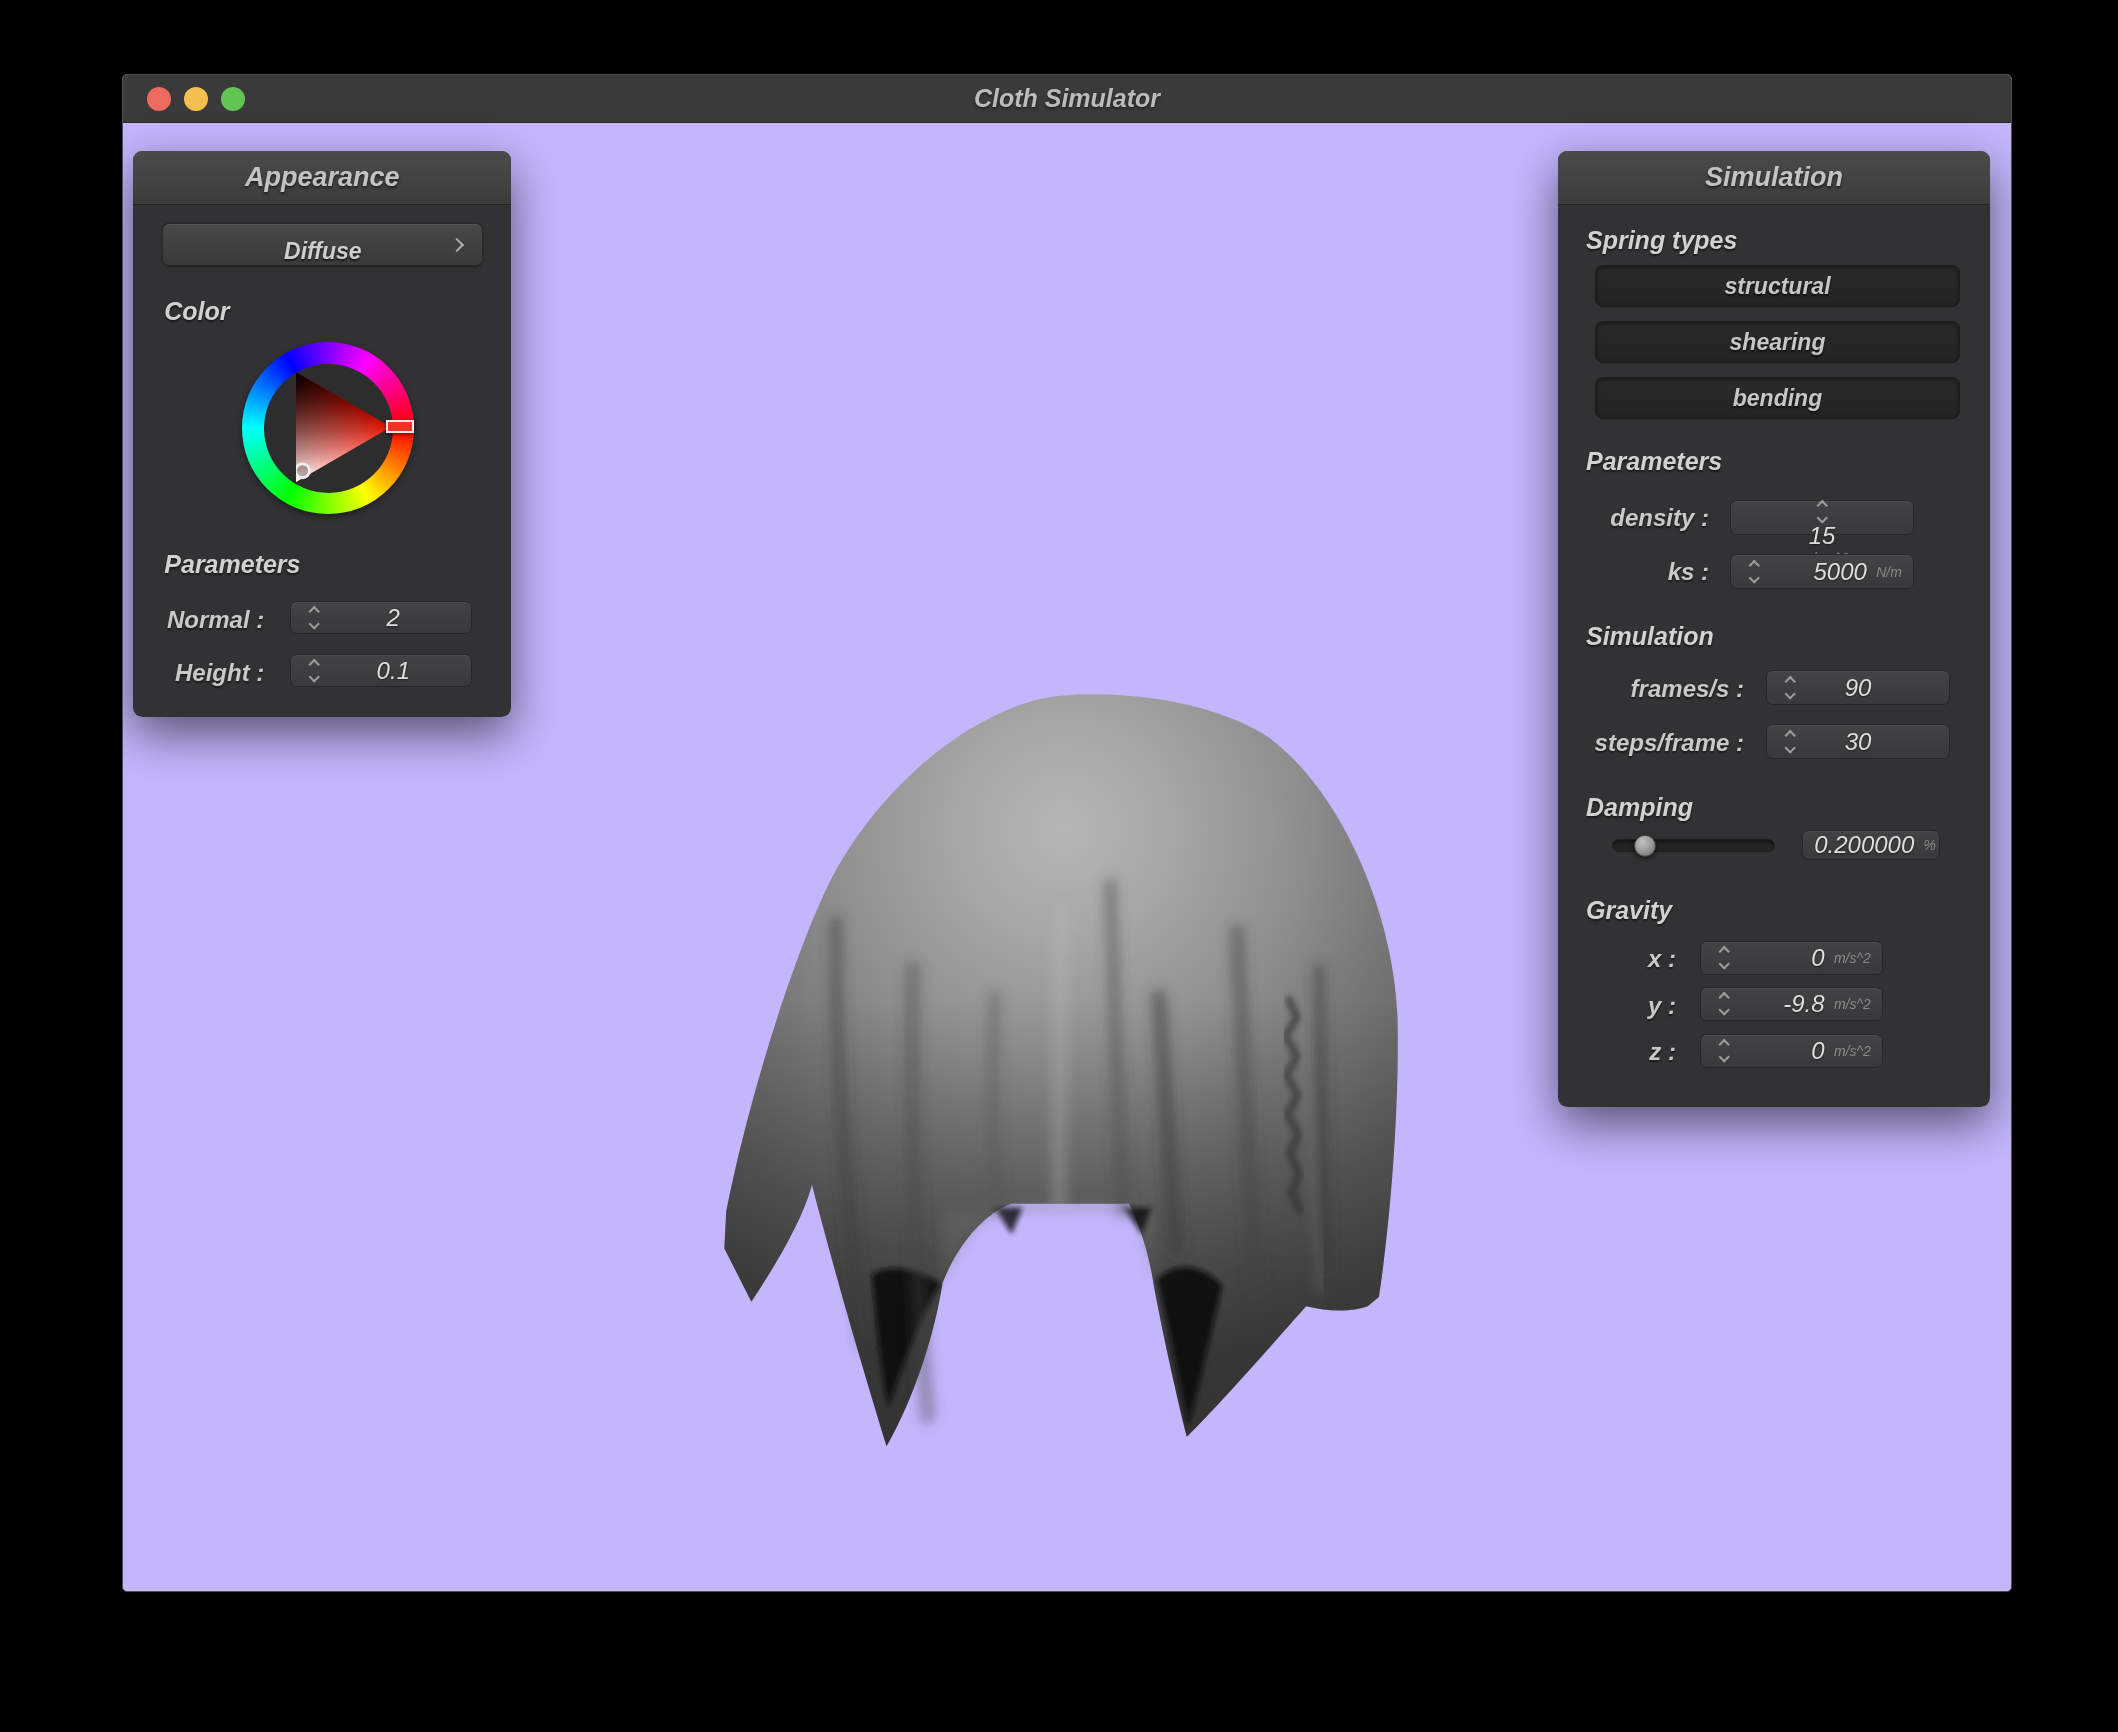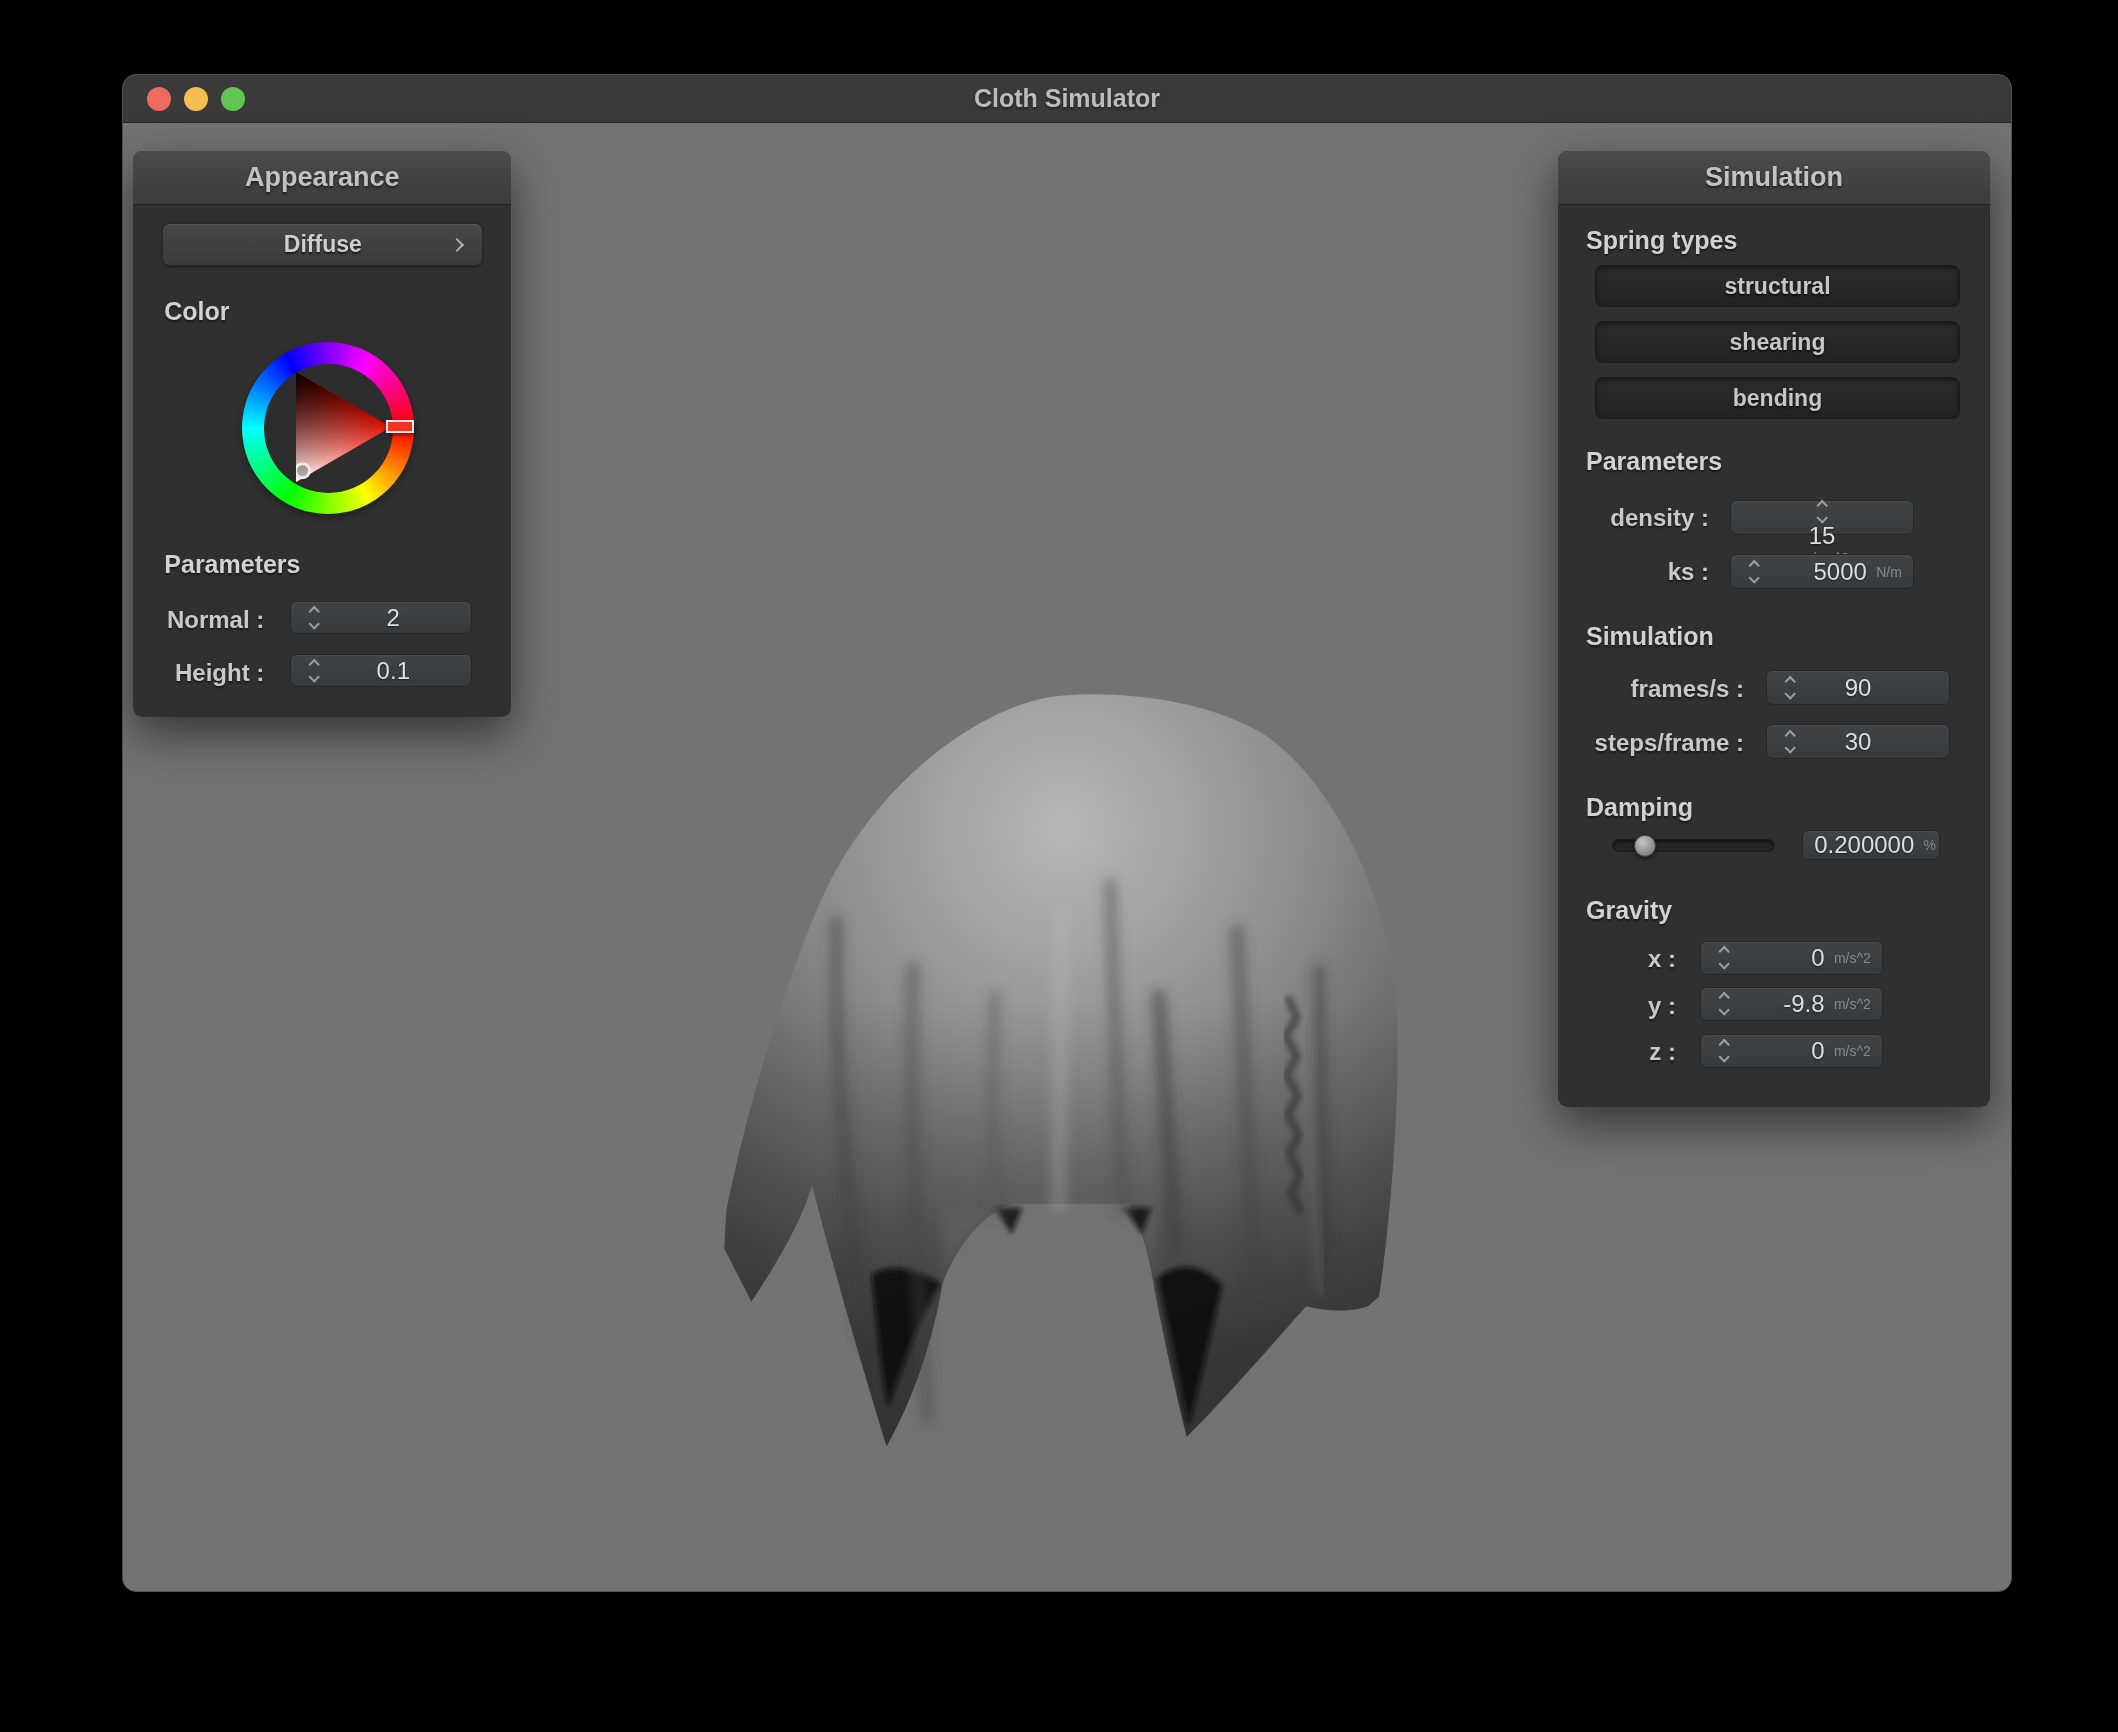--- a/index.html
+++ b/index.html
@@ -1,22 +1,22 @@
 <!DOCTYPE html>
 <html style="font-size:15px"><head>
 <meta charset="utf-8">
 <style>
   * { margin:0; padding:0; box-sizing:border-box; }
   html,body { width:2118px; height:1732px; background:#000; overflow:hidden;
               font-family:"Liberation Sans","DejaVu Sans",sans-serif; }
 
   
   .window { position:absolute; left:122px; top:74px; width:1890px; height:1518px;
-            background:#737373; border:1.9px solid #4f4f4f; border-radius:14px;
-            box-shadow:0 37px 112px rgba(0,0,0,.8); overflow:hidden; }
+            background:#c4b5fd; border:1.9px solid #4f4f4f; border-radius:5px;
+            box-shadow:0 37px 112px rgba(0,0,0,.8); overflow:hidden;font-style:italic; }
   .titlebar { position:absolute; left:0; top:0; right:0; height:48px; background:#3a3a3a;
               border-bottom:1.9px solid #272727; display:flex; align-items:center; justify-content:center; }
   .title { font-size:25px; font-weight:bold; color:#bcbcbc; text-shadow:0 1.9px 2.8px rgba(0,0,0,.4); }
   .lights { position:absolute; left:24px; top:0; height:48px; display:flex; align-items:center; gap:13px; }
   .light { width:24px; height:24px; border-radius:50%; }
   .light.red    { background:#ed6a5e; }
   .light.yellow { background:#f4bf4f; }
   .light.green  { background:#61c554; }
 
   
@@ -159,21 +159,21 @@
       <div class="light green"></div>
     </div>
     <span class="title">Cloth Simulator</span>
   </div>
 
   <div class="panel appearance">
     <div class="panel-header">
       <span>Appearance</span>
     </div>
 
-    <div class="btn raised" style="left:29px; top:72px; width:321px; height:43px;">
+    <div class="btn raised" style="left:29px; top:72px; width:321px; height:43px;align-items:flex-end;">
       <span>Diffuse</span>
       <span class="pop-chevron"></span>
     </div>
 
     <div class="section-label" style="left:31px; top:146px;">Color</div>
 
     <div>
       <div class="wheel-ring" style="left:109px; top:191px; width:172px; height:172px;"></div>
       <div class="wheel-hole" style="left:131px; top:213px; width:129px; height:129px;"></div>
       <svg style="position:absolute; left:163px; top:221px;" width="95" height="110" viewBox="0 0 102 118">

